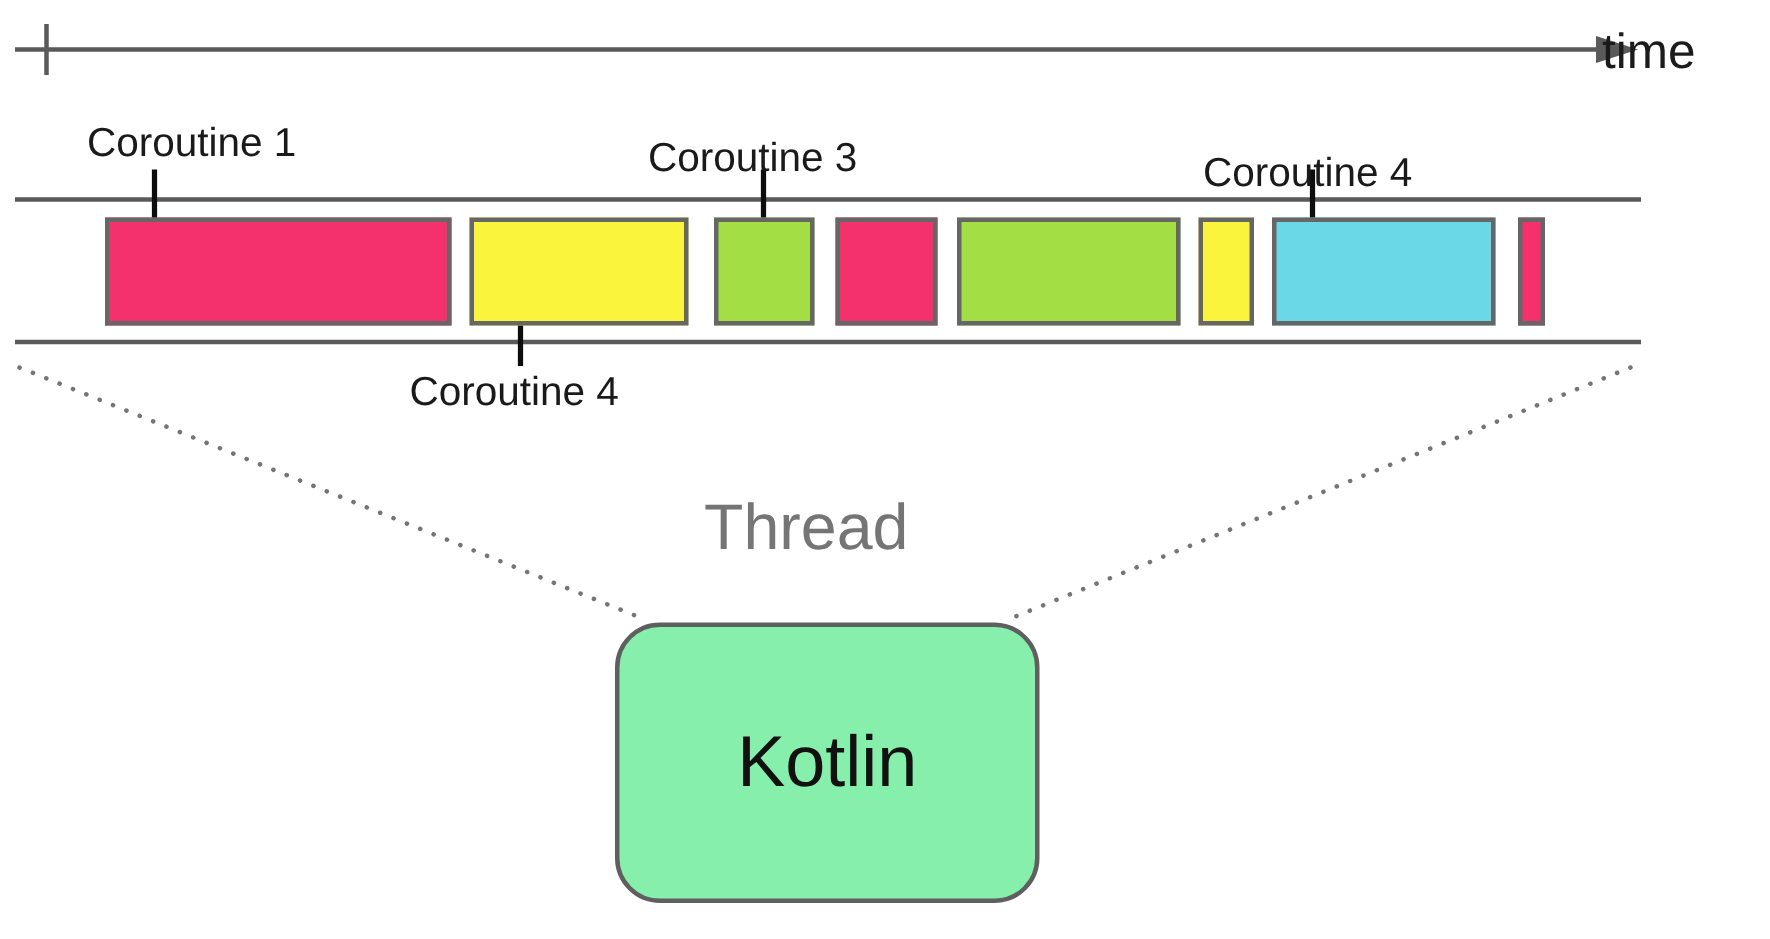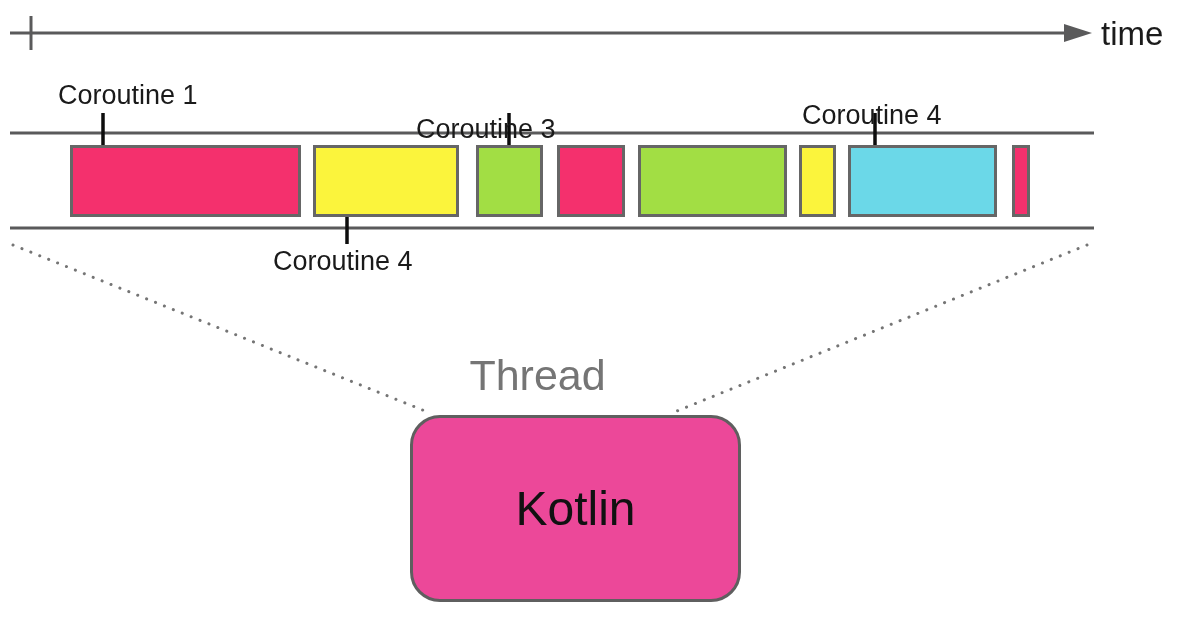--- a/index.html
+++ b/index.html
@@ -10,33 +10,33 @@
   svg.overlay { position:absolute; left:0; top:0; width:1180px; height:626px; }
   .seg {
     position:absolute; top:145px; height:72px;
     border:3px solid #666666; box-sizing:border-box;
   }
   .coroutine-label {
     position:absolute; font-size:27px; color:#1a1a1a; white-space:nowrap;
   }
   .label-c1 { left:30px;  top:80px;margin-left:28px;  }
   .label-c2 { left:273px; top:246px; }
-  .label-c3 { left:416px; top:90px;margin-top:24px;  }
+  .label-c3 { left:432px; top:90px;  }
   .label-c4 { left:802px; top:100px;  }
   .time-label {
-    position:absolute; left:1101px; top:15px;
+    position:absolute; left:1068px; top:15px;
     font-size:33px; color:#1b1b1b;
   }
   .thread-label {
     position:absolute; left:0; top:328px; width:1075px;
-    text-align:center; font-size:43px; color:#757575;margin-top:23px;
+    text-align:center; font-size:43px; color:#757575;
   }
   .runtime-box {
-    position:absolute; left:410px; top:415px; width:331px; height:187px;
-    background:#ec4899; border:3px solid #5f5f5f; border-radius:30px;
+    position:absolute; left:410px; top:415px; width:283px; height:187px;
+    background:#86efac; border:3px solid #5f5f5f; border-radius:30px;
     box-sizing:border-box; display:flex; flex-direction:column;
     align-items:center; justify-content:center;
   }
   .runtime-line {
     font-size:48px; line-height:62px; color:#111111; text-align:center;
   }
 </style>
 </head>
 <body>
 

